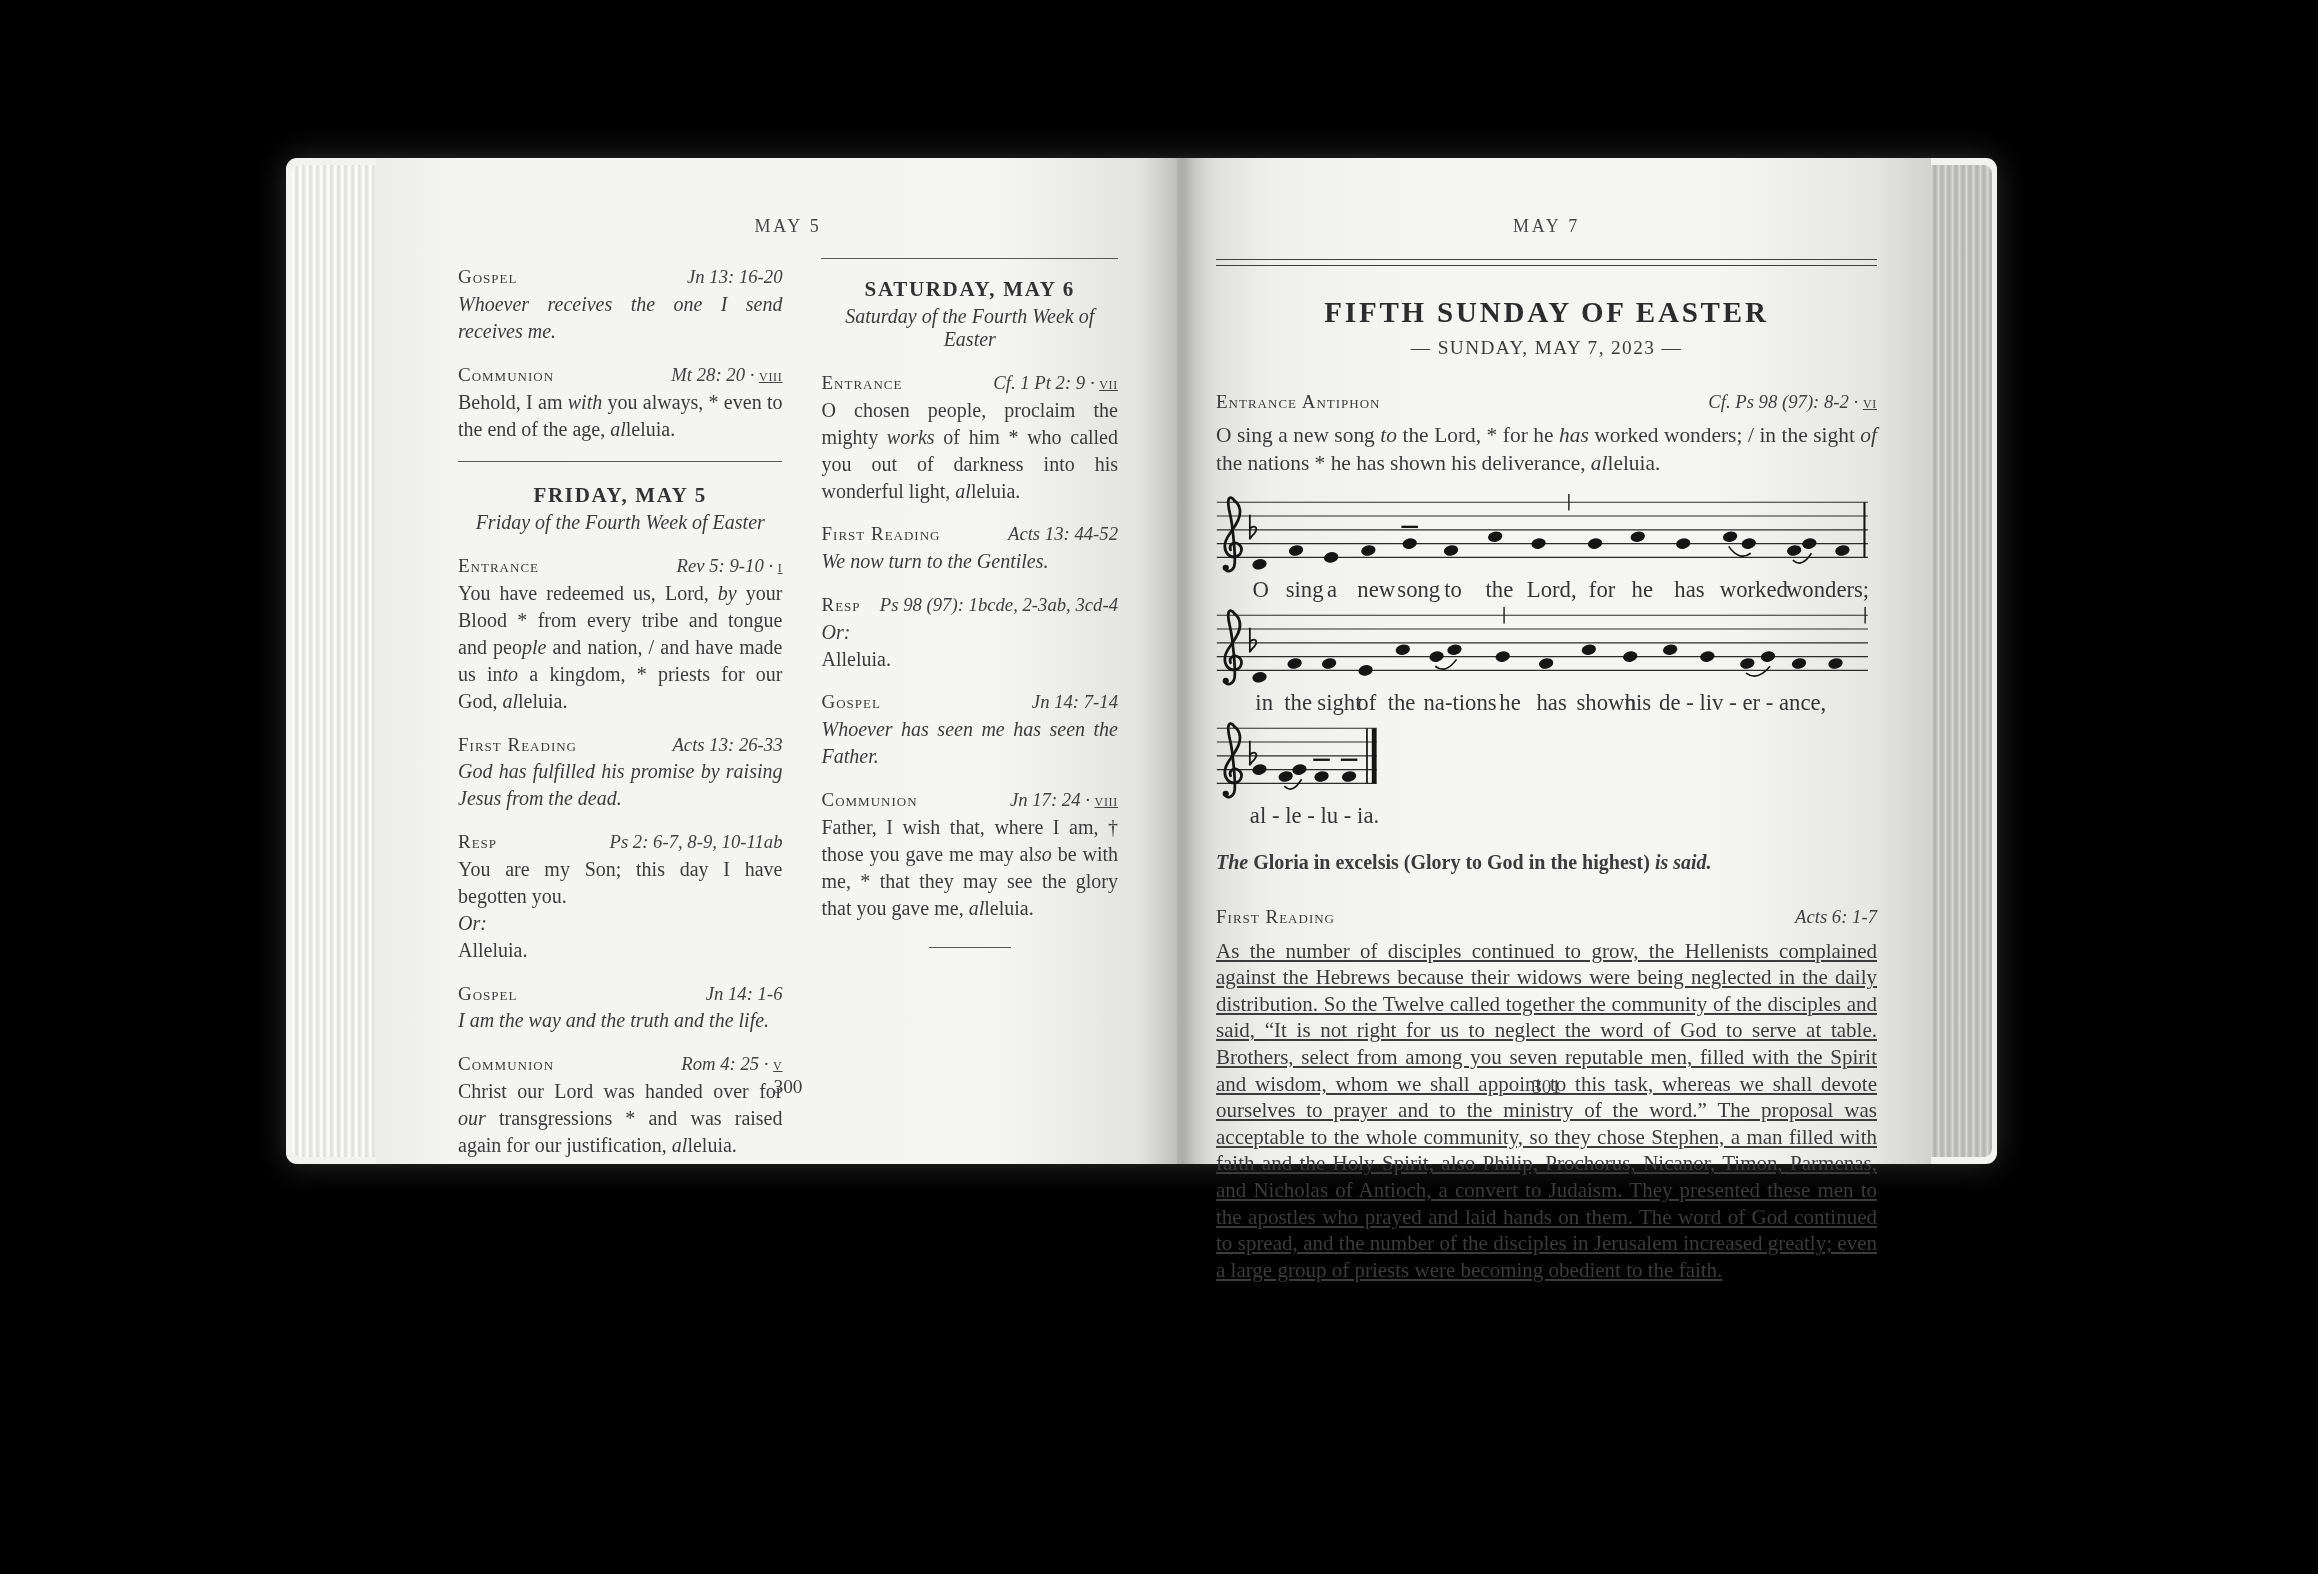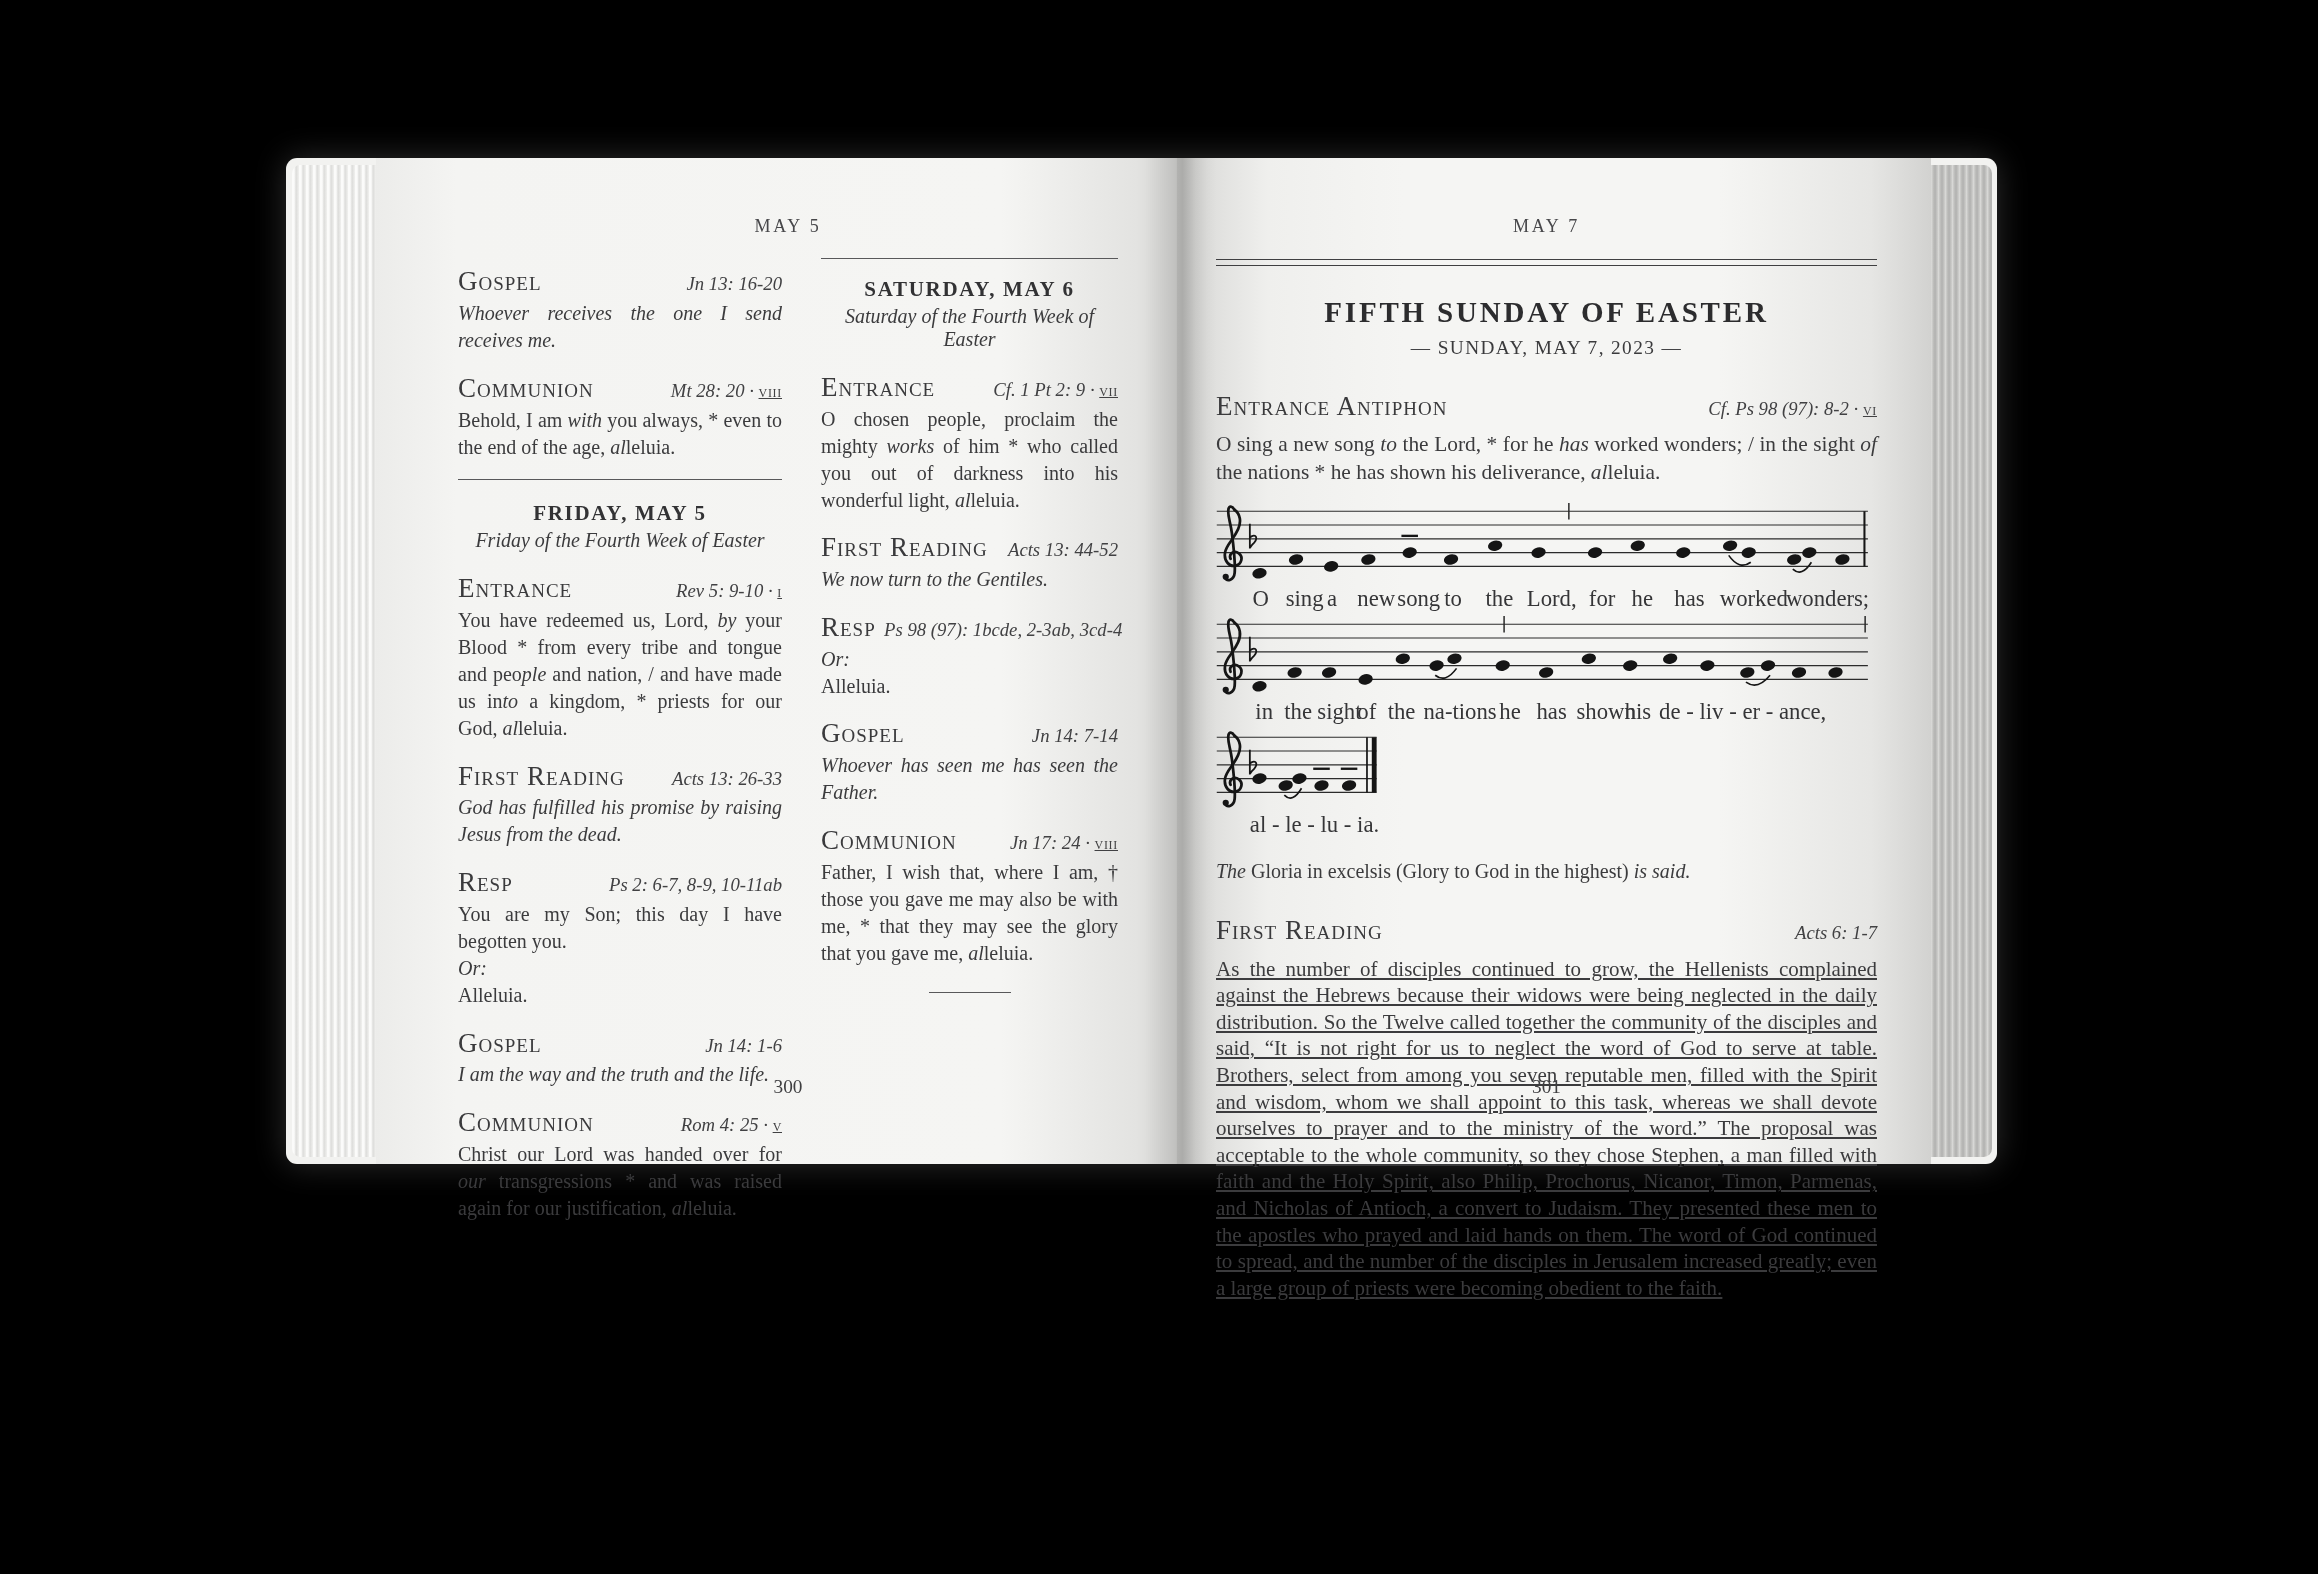--- a/index.html
+++ b/index.html
@@ -24,37 +24,37 @@
   .page-inner-r{position:absolute;left:39px;right:54px;top:0;bottom:0;}
   .run-head{margin-top:58px;text-align:center;font-size:18px;letter-spacing:2.8px;color:#47474a;}
   .page-num{position:absolute;bottom:66px;left:0;right:0;text-align:center;font-size:19.3px;color:#3e3e40;}
   .cols{display:flex;gap:39px;margin-top:21px;}
   .col1{width:325px;padding-top:8.3px;}
   .col2{width:297px;}
   .it{font-style:italic;}
   .sc{font-variant:small-caps;letter-spacing:0.7px;}
   .entry{margin-bottom:18.7px;}
   .entry-head{display:flex;justify-content:space-between;align-items:baseline;margin-bottom:2.8px;gap:8.3px;}
-  .label{font-variant:small-caps;letter-spacing:1px;font-size:27px;color:#3a3a3c;white-space:nowrap;}
+  .label{font-variant:small-caps;letter-spacing:1px;font-size:19px;color:#3a3a3c;white-space:nowrap;}
   .ref{font-style:italic;font-size:18.7px;color:#414143;text-align:right;white-space:nowrap;}
   .ref .sc{font-style:normal;font-size:17.3px;text-decoration:underline;}
   .body{margin:0;font-size:20px;line-height:27px;text-align:justify;color:#3b3b3d;}
   .body.short{text-align:left;}
   .col-rule{border-top:1.4px solid #58585a;margin:16.6px 0 21px 0;}
   .end-rule{width:82px;border-top:1.4px solid #58585a;margin:25px auto 0 auto;}
   .day-head{text-align:center;font-size:21px;letter-spacing:1.7px;font-weight:600;color:#323234;margin-top:2px;}
   .day-sub{text-align:center;font-style:italic;font-size:20px;margin:2.8px 0 21px 0;}
   .dbl-rule{margin-top:22px;height:4.8px;border-top:1.4px solid #3f3f41;border-bottom:1.4px solid #3f3f41;}
   .title{margin:30px 0 0 0;text-align:center;font-size:29px;font-weight:700;letter-spacing:2.8px;color:#2c2c2e;}
   .subtitle{margin-top:8.3px;text-align:center;font-size:19.3px;letter-spacing:1.4px;color:#3a3a3c;}
   .wide{margin-top:32px;}
   .antiphon{margin-top:8.3px;font-size:21.4px;line-height:28px;}
   .music{margin-top:16.6px;}
   .music svg{display:block;}
-  .rubric{margin:18px 0 0 0;font-size:20px;color:#3b3b3d;}
+  .rubric{margin:18px 0 0 0;font-size:20px;color:#3b3b3d;font-weight:bold;}
   .reading{margin-top:9.7px;font-size:21px;line-height:26.6px;text-decoration:underline;}
 </style>
 </head>
 <body>
 
 <div class="stage">
   <div class="book">
     <div class="edge edge-l"></div>
     <div class="edge edge-r"></div>
 

